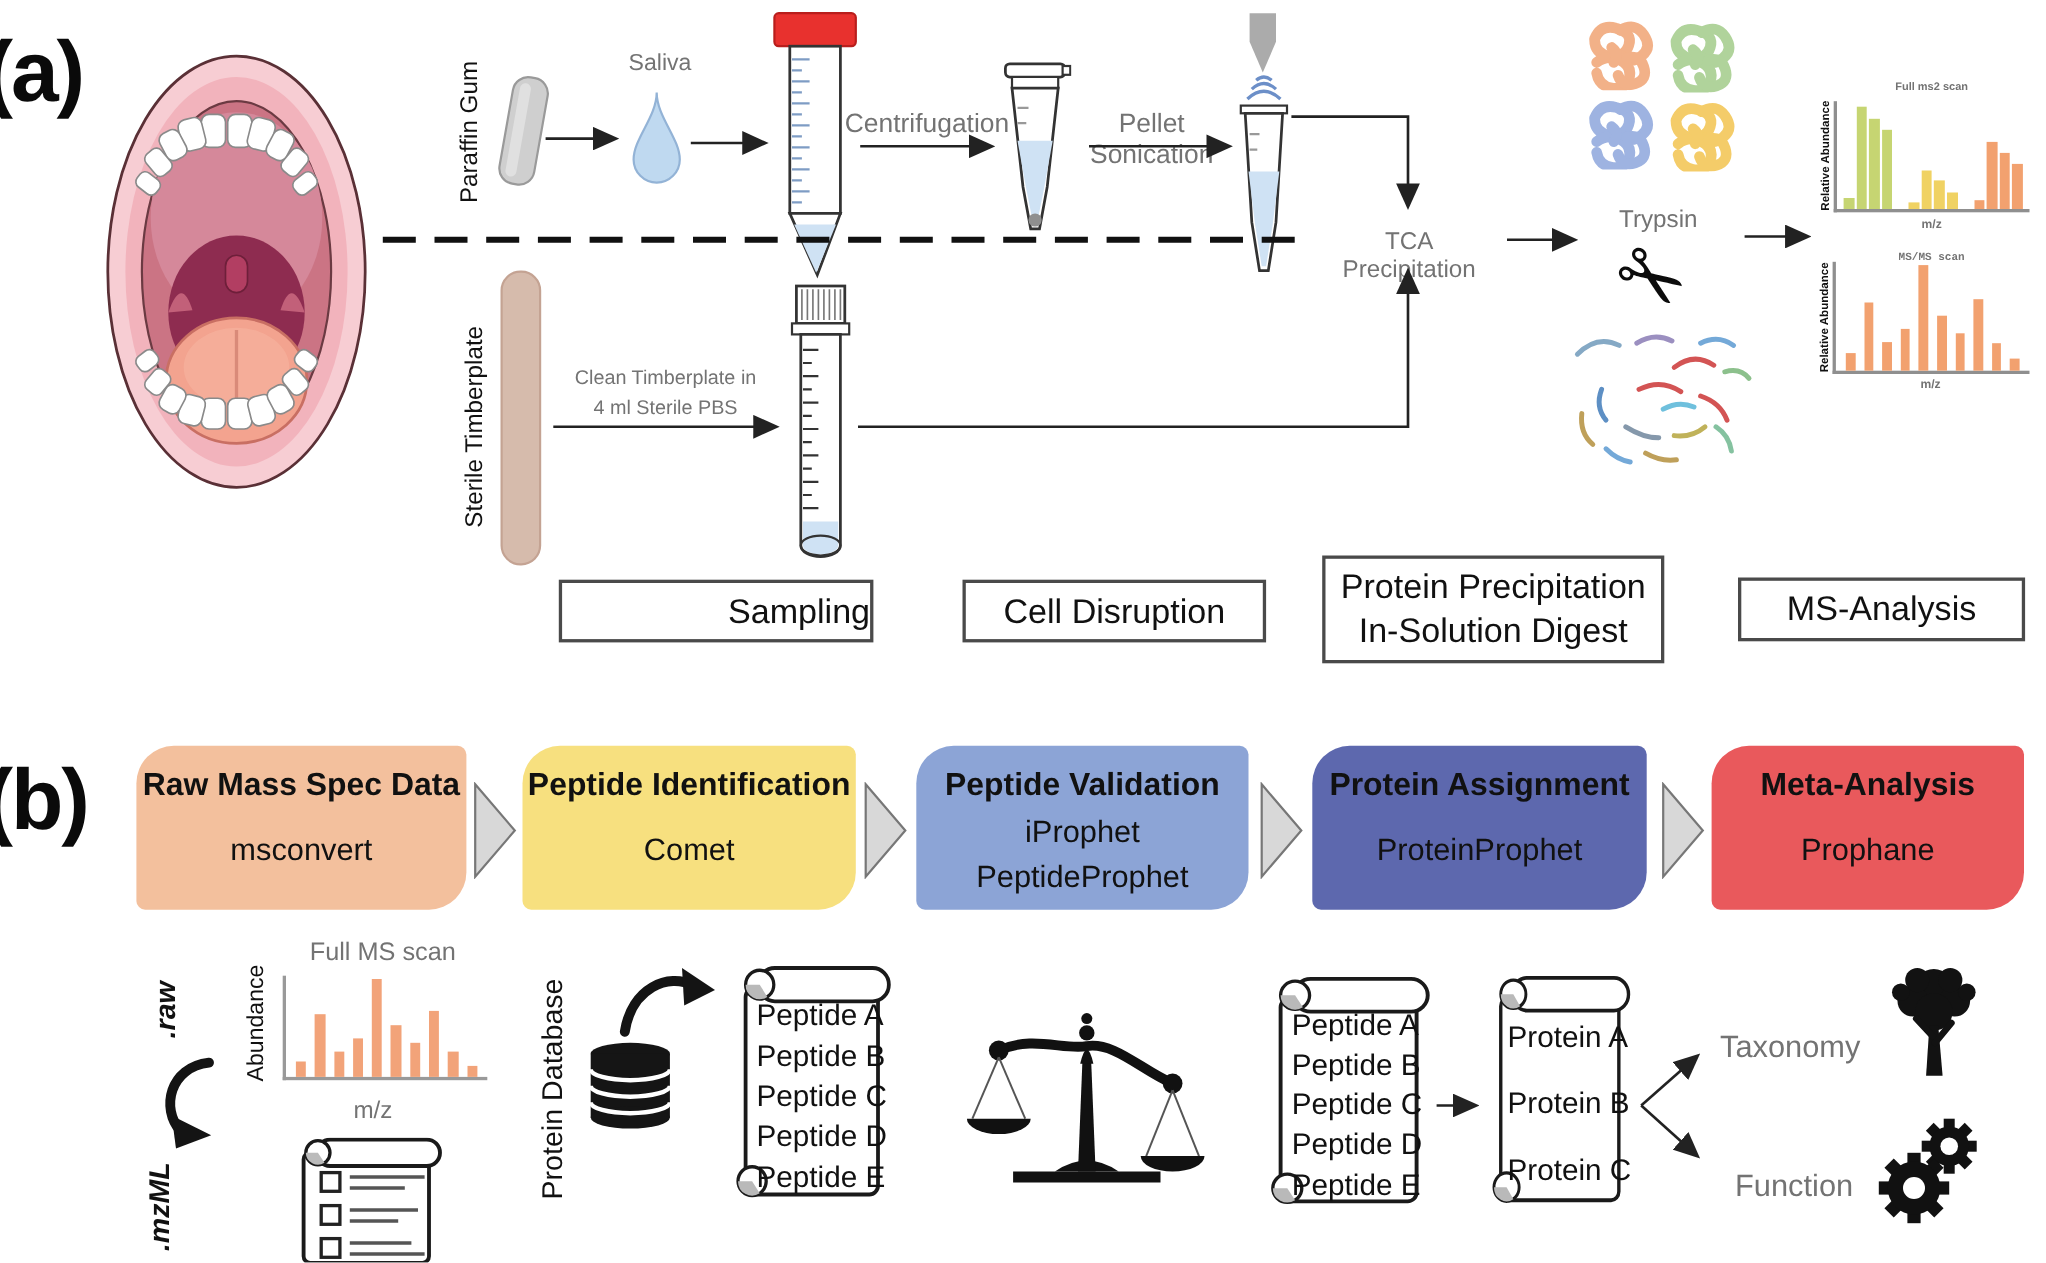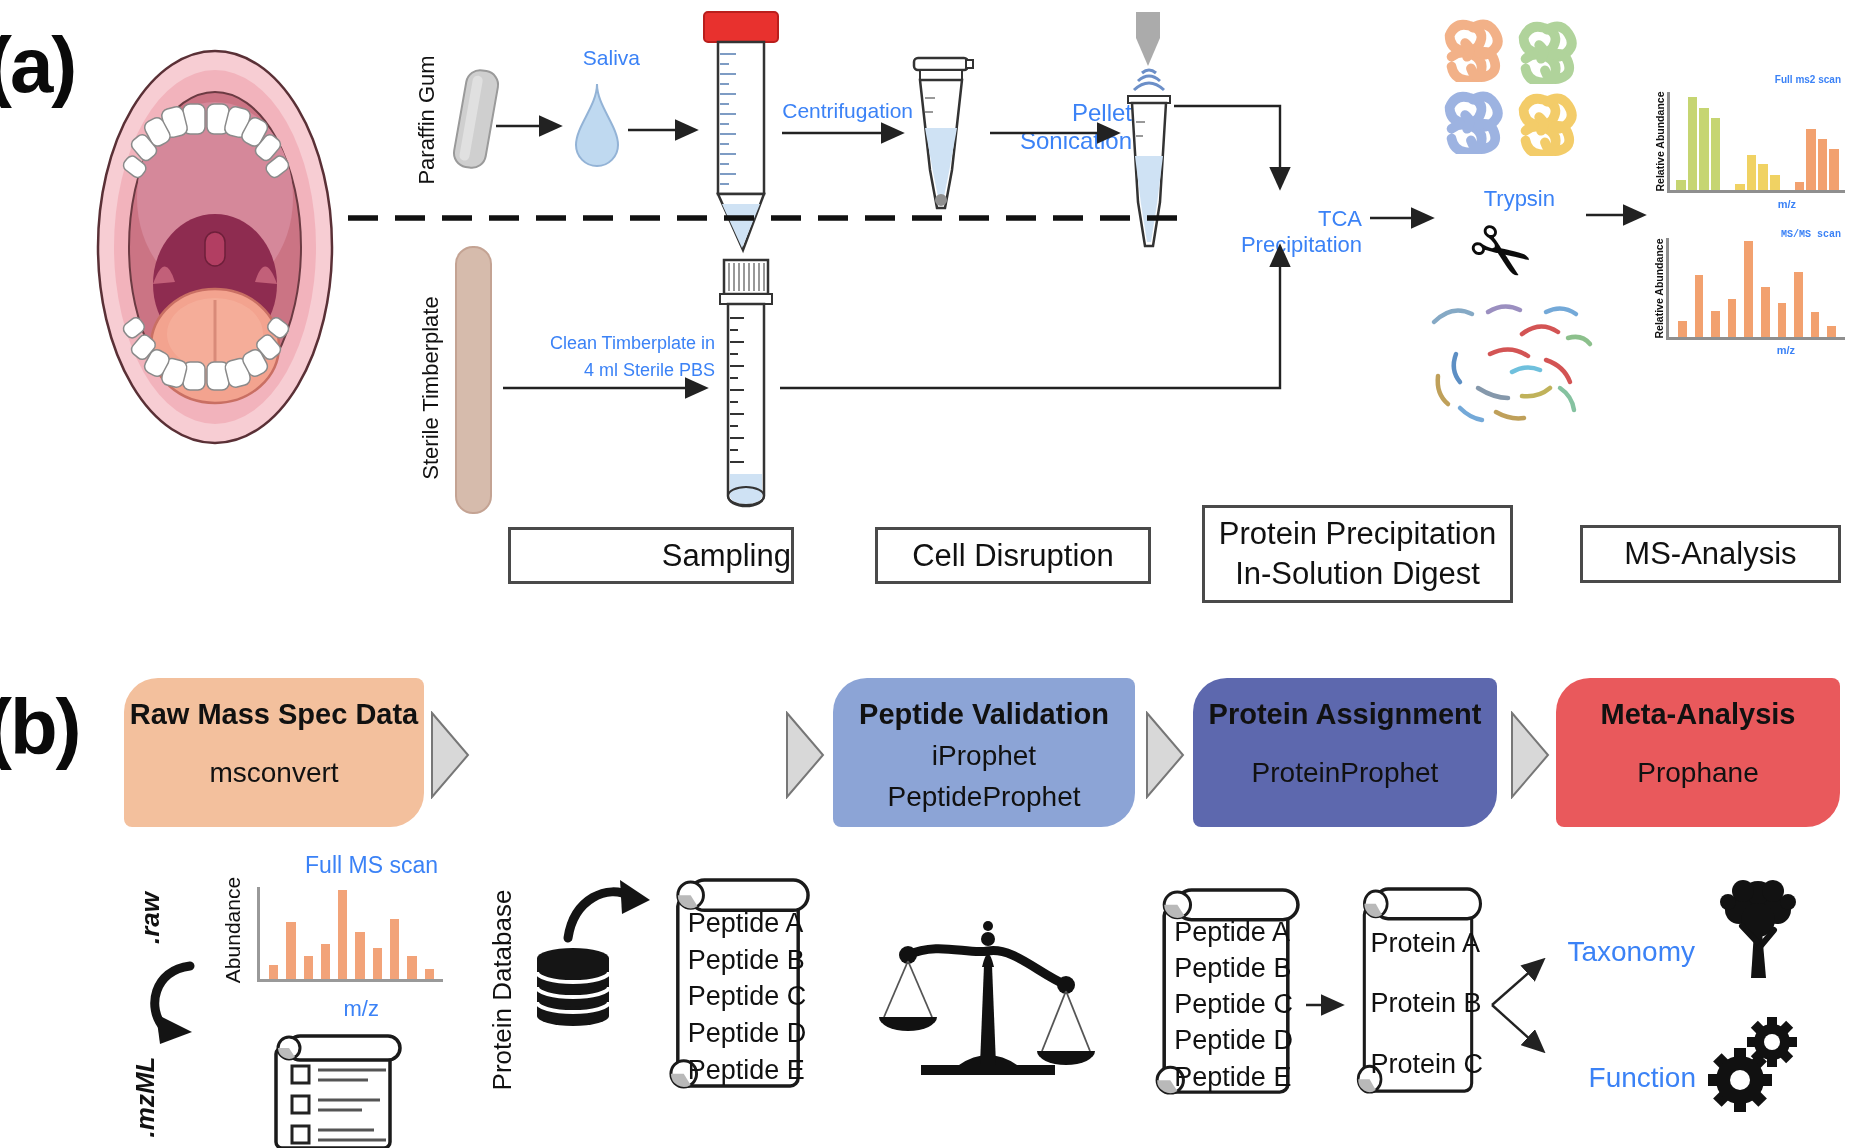--- a/index.html
+++ b/index.html
@@ -1,18 +1,18 @@
 <!DOCTYPE html>
 <html><head>
 <meta charset="utf-8">
 <style>
   html,body{margin:0;padding:0;background:#fff;font-family:"Liberation Sans",sans-serif;}
   #fig{position:relative;width:1860px;height:1148px;background:#fff;overflow:hidden;color:#111;}
   .abs{position:absolute;}
-  .lbl{position:absolute;text-align:right;color:#3b82f6;}
+  .lbl{position:absolute;text-align:center;color:#737373;}
   .vtext{position:absolute;display:flex;align-items:center;justify-content:center;
          transform:rotate(-90deg);transform-origin:center;white-space:nowrap;color:#111;}
   .panel-label{position:absolute;font-size:78px;font-weight:800;color:#0a0a0a;letter-spacing:-2px;}
   .stage{position:absolute;background:#fff;border:3px solid #4a4a4a;display:flex;flex-direction:column;
          align-items:center;justify-content:center;text-align:center;font-size:31px;color:#111;line-height:40px;}
   .stage span:empty{display:none;}
   .pbox{position:absolute;height:149px;border-radius:34px 8px 34px 8px;display:flex;flex-direction:column;
         align-items:center;text-align:center;color:#111;}
   .pbox .t{font-weight:bold;font-size:29px;margin-top:20px;}
   .pbox .tool{font-size:28px;margin-top:26px;}
@@ -142,21 +142,21 @@
         <line x1="18" y1="114" x2="27" y2="114"></line>
       <line x1="18" y1="124" x2="34" y2="124"></line>
         <line x1="18" y1="134" x2="27" y2="134"></line>
       <line x1="18" y1="144" x2="34" y2="144"></line>
         <line x1="18" y1="154" x2="27" y2="154"></line>
       <line x1="18" y1="164" x2="34" y2="164"></line>
         <line x1="18" y1="174" x2="27" y2="174"></line>
     </g>
   </svg>
 
-  <div class="lbl" style="left:768px;top:99px;width:145px;font-size:21px;">Centrifugation</div>
+  <div class="lbl" style="left:768px;top:99px;width:145px;font-size:24px;">Centrifugation</div>
 
   <svg class="abs" style="left:908px;top:50px;" width="66" height="168" viewBox="0 0 66 168">
     <rect x="6" y="8" width="54" height="12" rx="4" fill="#fff" stroke="#333" stroke-width="2.5"></rect>
     <rect x="58" y="10" width="7" height="8" fill="#fff" stroke="#333" stroke-width="2"></rect>
     <path d="M12,20 L54,20 L54,30 L12,30 Z" fill="#fff" stroke="#333" stroke-width="2"></path>
     <path d="M12,30 L54,30 L44,120 L37,158 L29,158 L22,120 Z" fill="#fff" stroke="#333" stroke-width="2.5"></path>
     <path d="M17,78 L49,78 L41,122 L35,152 L31,152 L25,122 Z" fill="#cfe2f4"></path>
     <circle cx="33" cy="150" r="6" fill="#8f8f8f"></circle>
     <line x1="17" y1="48" x2="27" y2="48" stroke="#999" stroke-width="2"></line>
     <line x1="17" y1="62" x2="25" y2="62" stroke="#999" stroke-width="2"></line>
@@ -320,20 +320,24 @@
   <div class="stage" style="left:1580px;top:525px;width:255px;height:52px;">
     <span>MS-Analysis</span>
   </div>
 
   <div class="panel-label" style="left:-14px;top:682px;">(b)</div>
 
   <div class="pbox" style="left: 124px; top: 678px; width: 300px; background: rgb(243, 192, 157);">
     <div class="t">Raw Mass Spec Data</div>
     <div class="tool">msconvert</div>
   </div>
+  <div class="pbox" style="left: 475px; top: 678px; width: 303px; background: rgb(247, 224, 127);">
+    <div class="t">Peptide Identification</div>
+    <div class="tool">Comet</div>
+  </div>
   <div class="pbox tall-text" style="left: 833px; top: 678px; width: 302px; background: rgb(140, 164, 214);">
     <div class="t">Peptide Validation</div>
     <div class="tool">iProphet</div>
     <div class="tool">PeptideProphet</div>
   </div>
   <div class="pbox" style="left: 1193px; top: 678px; width: 304px; background: rgb(93, 104, 174);">
     <div class="t">Protein Assignment</div>
     <div class="tool">ProteinProphet</div>
   </div>
   <div class="pbox" style="left: 1556px; top: 678px; width: 284px; background: rgb(233, 89, 92);">

